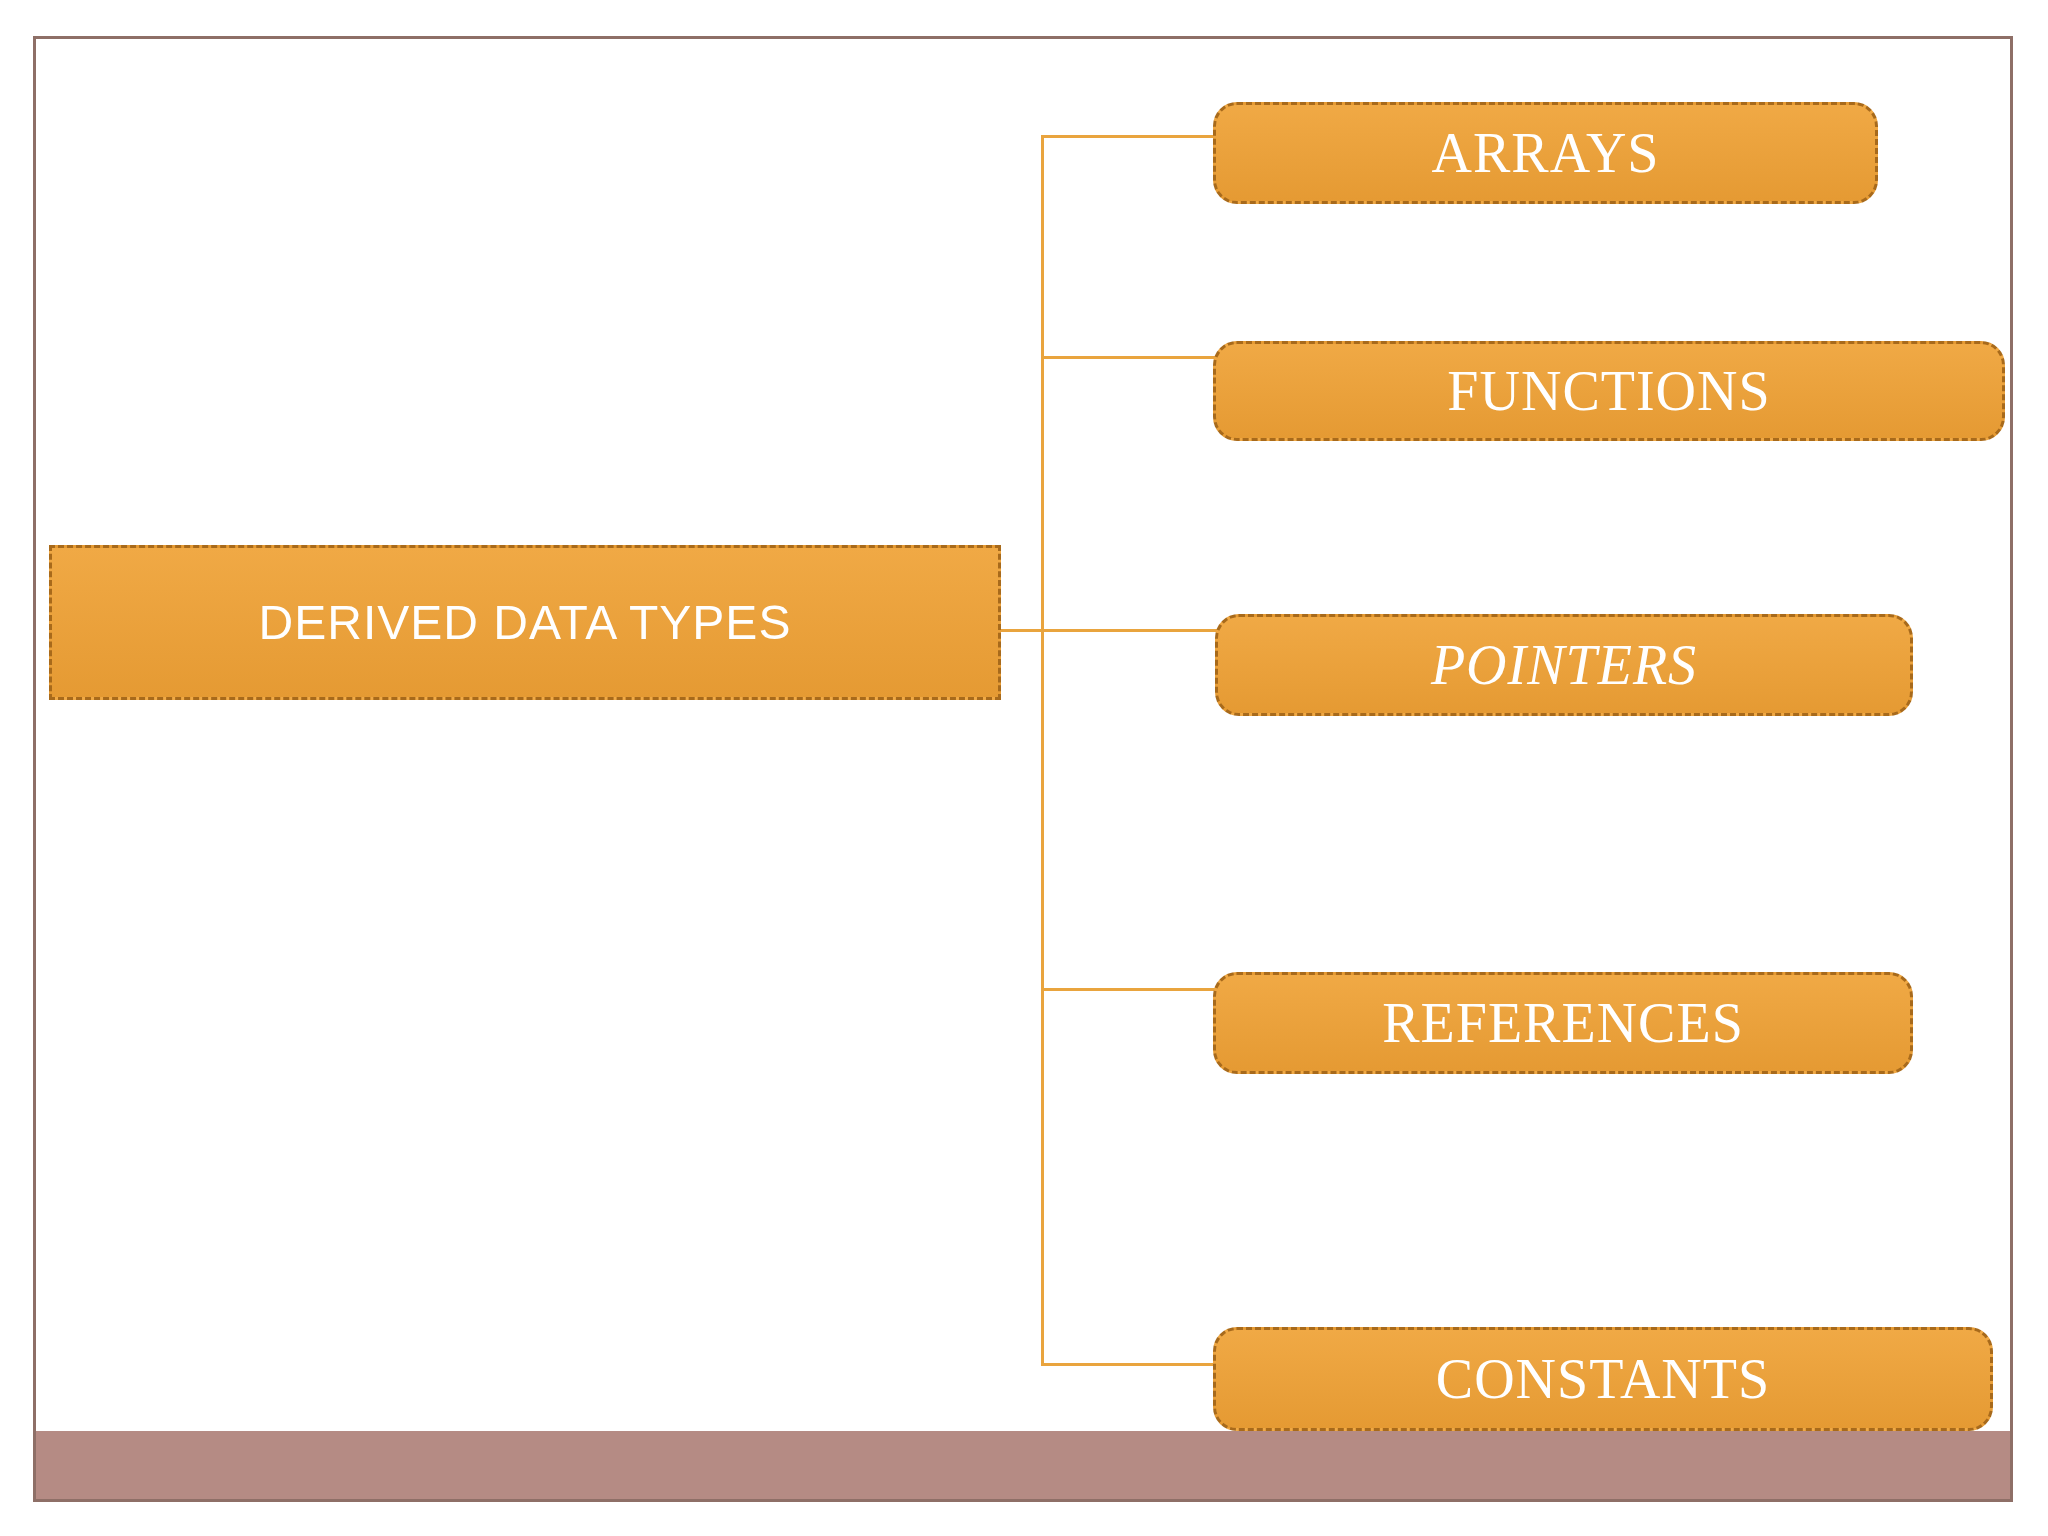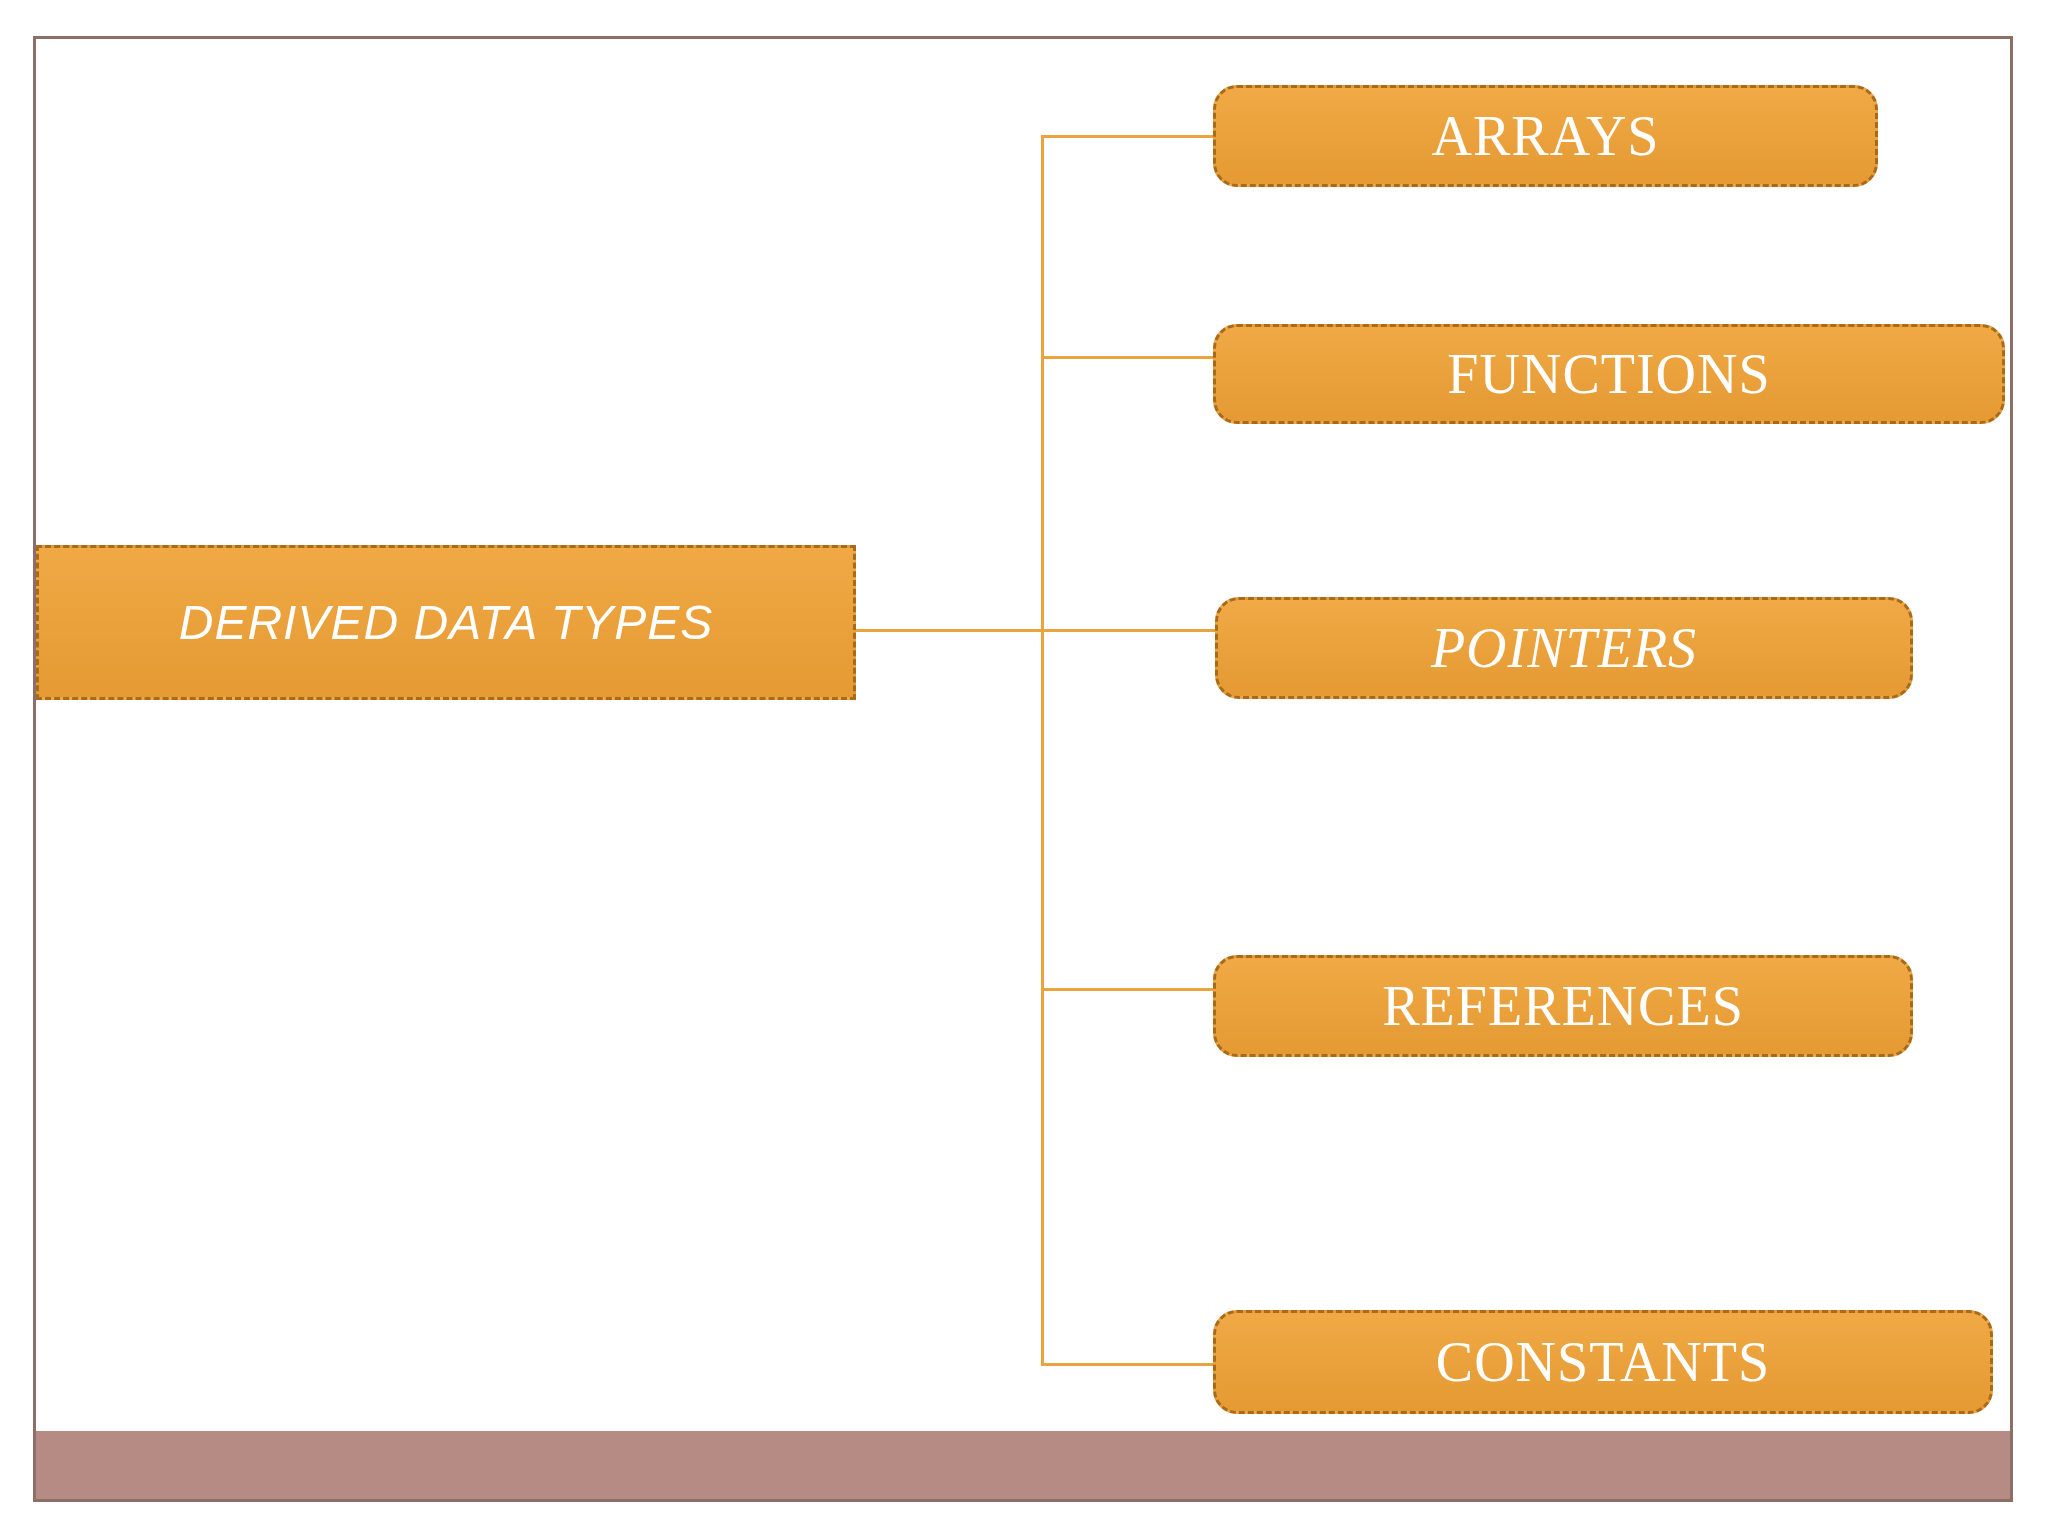--- a/index.html
+++ b/index.html
@@ -59,35 +59,35 @@
       var(--node_fill_bottom, #E59A33) 100%);
     border: 3px dashed var(--node_border, #A86A1B);
     color: var(--node_text, #FFFFFF);
     display: flex;
     align-items: center;
     justify-content: center;
     text-align: center;
     z-index: 2;
   }
   .node.root {
-    left: 36px;
+    left: 49px;
     top: 545px;
-    width: 820px;
+    width: 952px;
     height: 155px;
     border-radius: 0;
     font-family: "Liberation Sans", sans-serif;
     font-size: 48px;
     letter-spacing: 1px;
-    font-style: italic;
   }
   .node.child {
     border-radius: 24px;
     font-family: "Liberation Serif", serif;
     font-size: 56px;
     letter-spacing: 1px;
+    margin-top: 17px;
   }
   .node.child.arrays     { left: 1213px; top: 85px;   width: 665px; height: 102px; }
   .node.child.functions  { left: 1213px; top: 324px;  width: 792px; height: 100px; }
   .node.child.pointers   { left: 1215px; top: 597px;  width: 698px; height: 102px; font-style: italic; }
   .node.child.references { left: 1213px; top: 955px;  width: 700px; height: 102px; justify-content: center; }
   .node.child.constants  { left: 1213px; top: 1310px; width: 780px; height: 104px; }
 </style>
 </head>
 <body>
 

